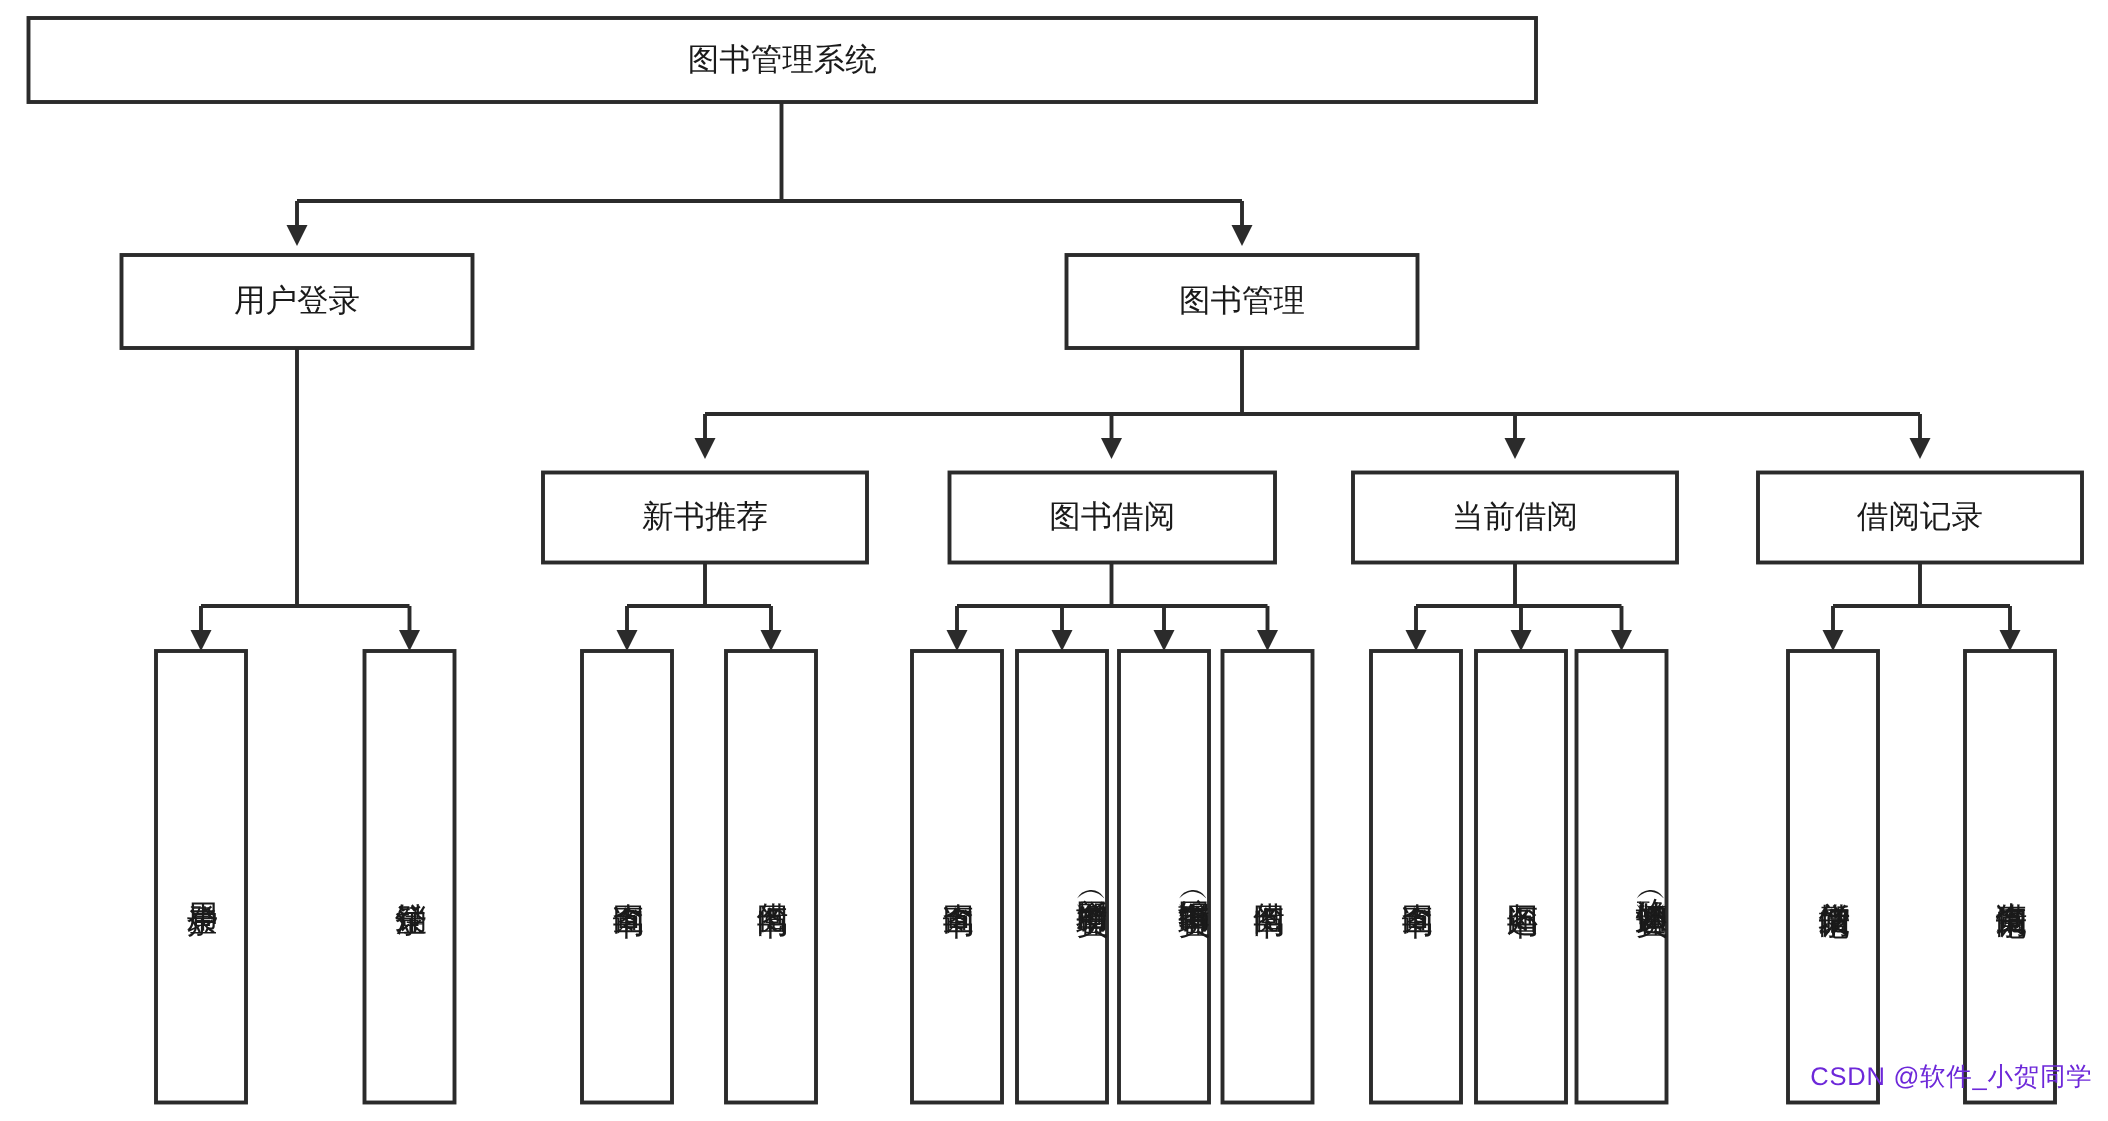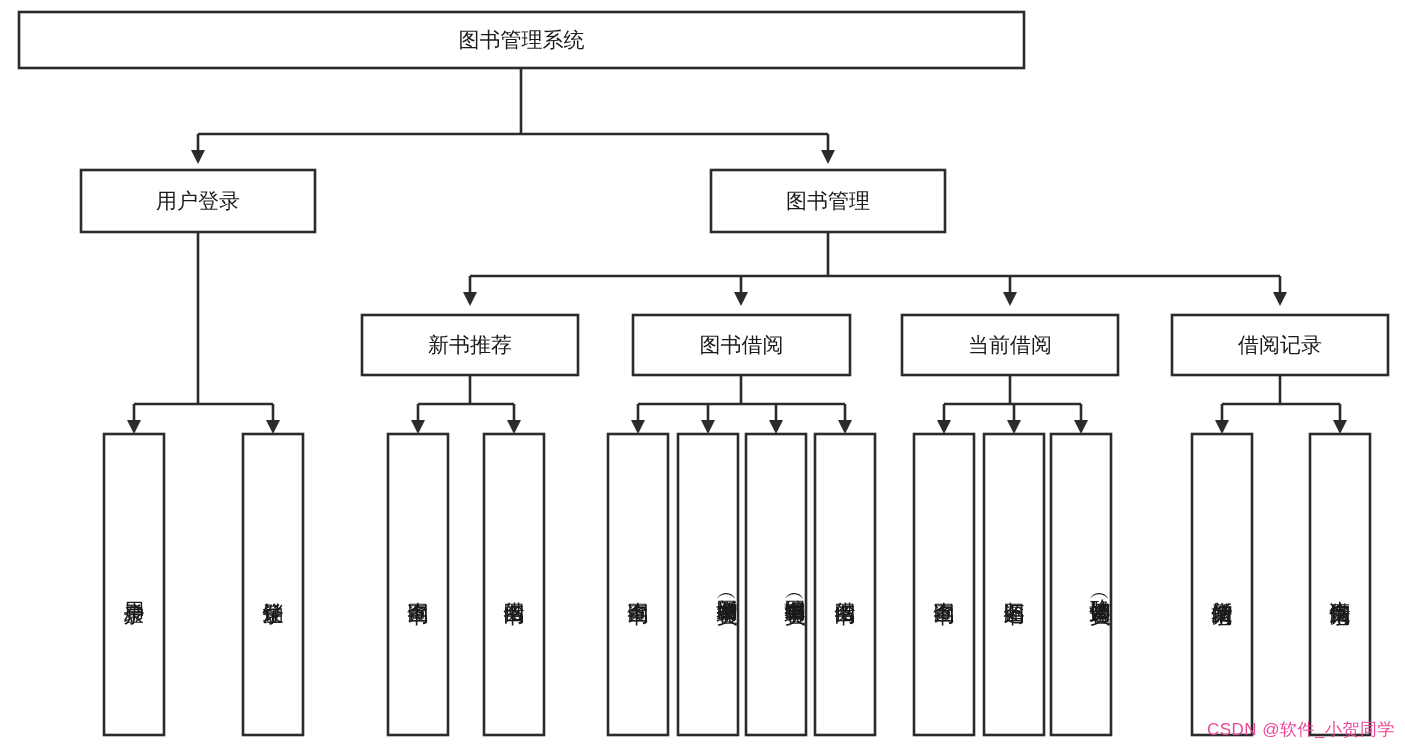--- a/index.html
+++ b/index.html
@@ -17,23 +17,23 @@
     font-family:"Liberation Sans","DejaVu Sans",sans-serif;
     font-size:21px;color:#1a1a1a;
     writing-mode:vertical-rl;text-orientation:upright;
     line-height:1.04;letter-spacing:1px;
     display:flex;align-items:flex-start;justify-content:center;
     width:100%;height:100%;white-space:nowrap;
     box-sizing:border-box;padding-top:4px;
   }
   .leaf-label-wrap{position:absolute;display:flex;align-items:center;justify-content:center;pointer-events:none;}
   .watermark{
-    position:absolute;right:10px;bottom:6px;
+    position:absolute;right:10px;bottom:18px;
     font-family:"Liberation Sans","DejaVu Sans",sans-serif;
-    font-size:17px;color:#ec4899;letter-spacing:0.5px;white-space:nowrap;
+    font-size:17px;color:#6d28d9;letter-spacing:0.5px;white-space:nowrap;
   }
 </style>
 </head>
 <body>
 
 <div id="diagram-root">
   <svg class="diagram" id="diagram-svg" viewBox="0 0 1405 747">
       <g>
         <path class="conn" d="M 521 68 L 521 134"></path>
         <path class="conn" d="M 198 134 L 828 134"></path>

